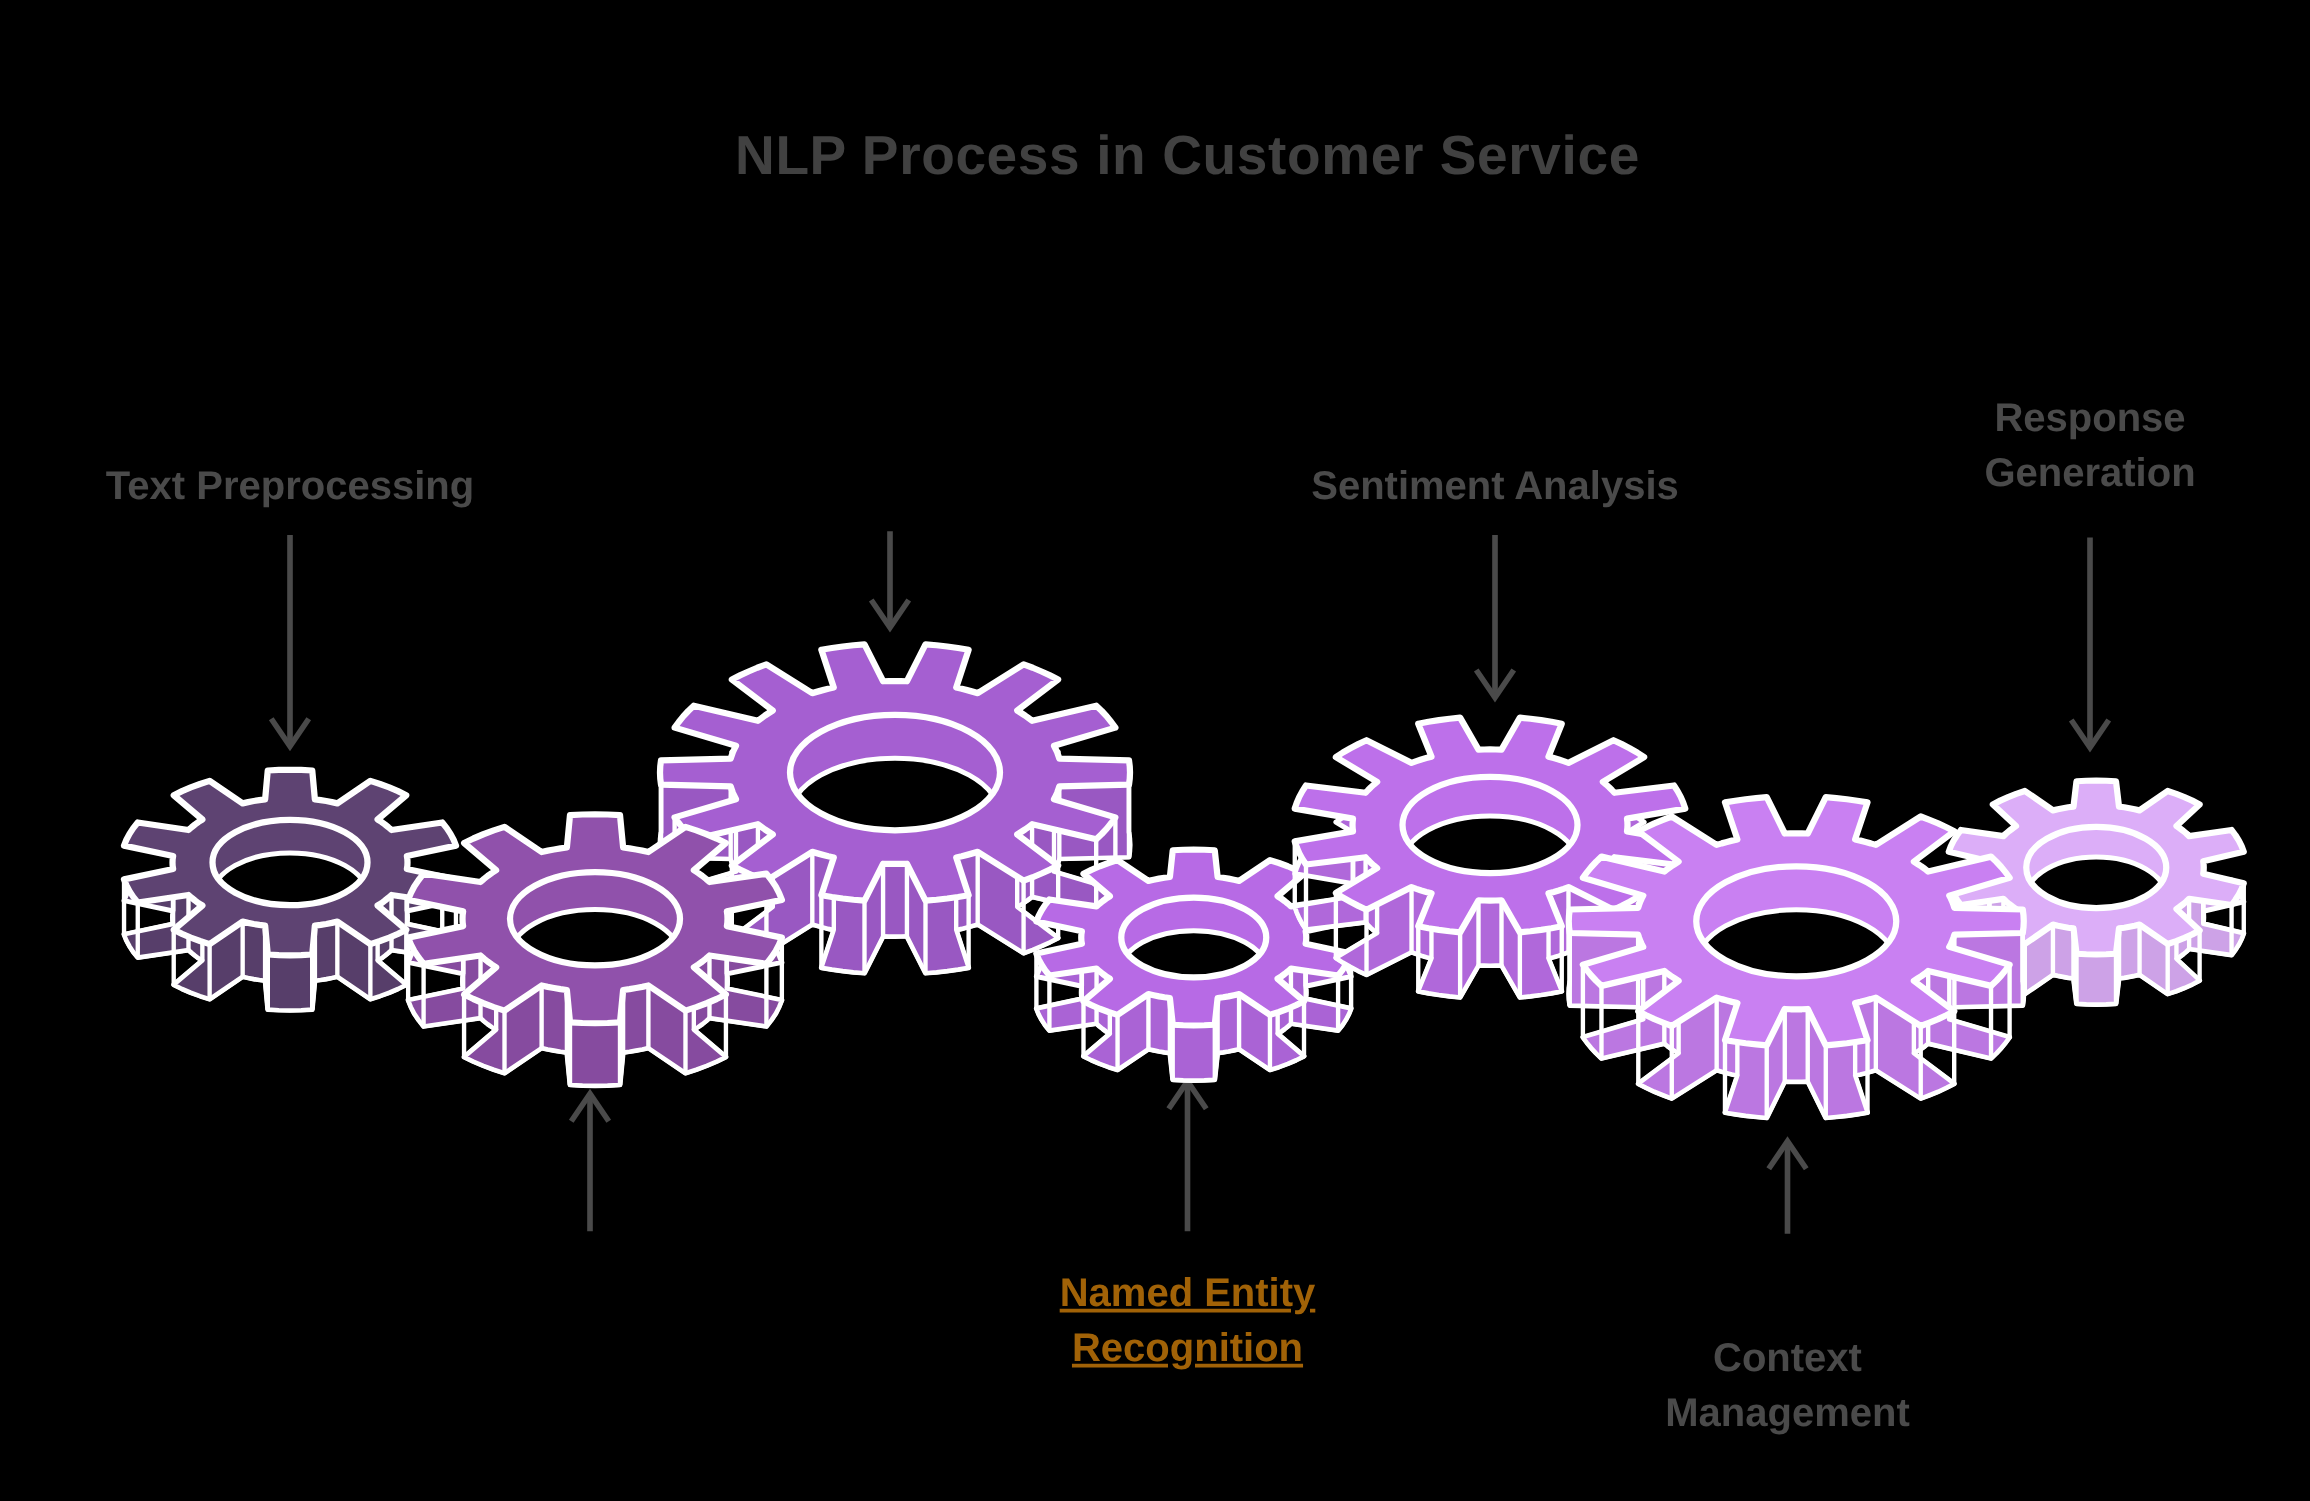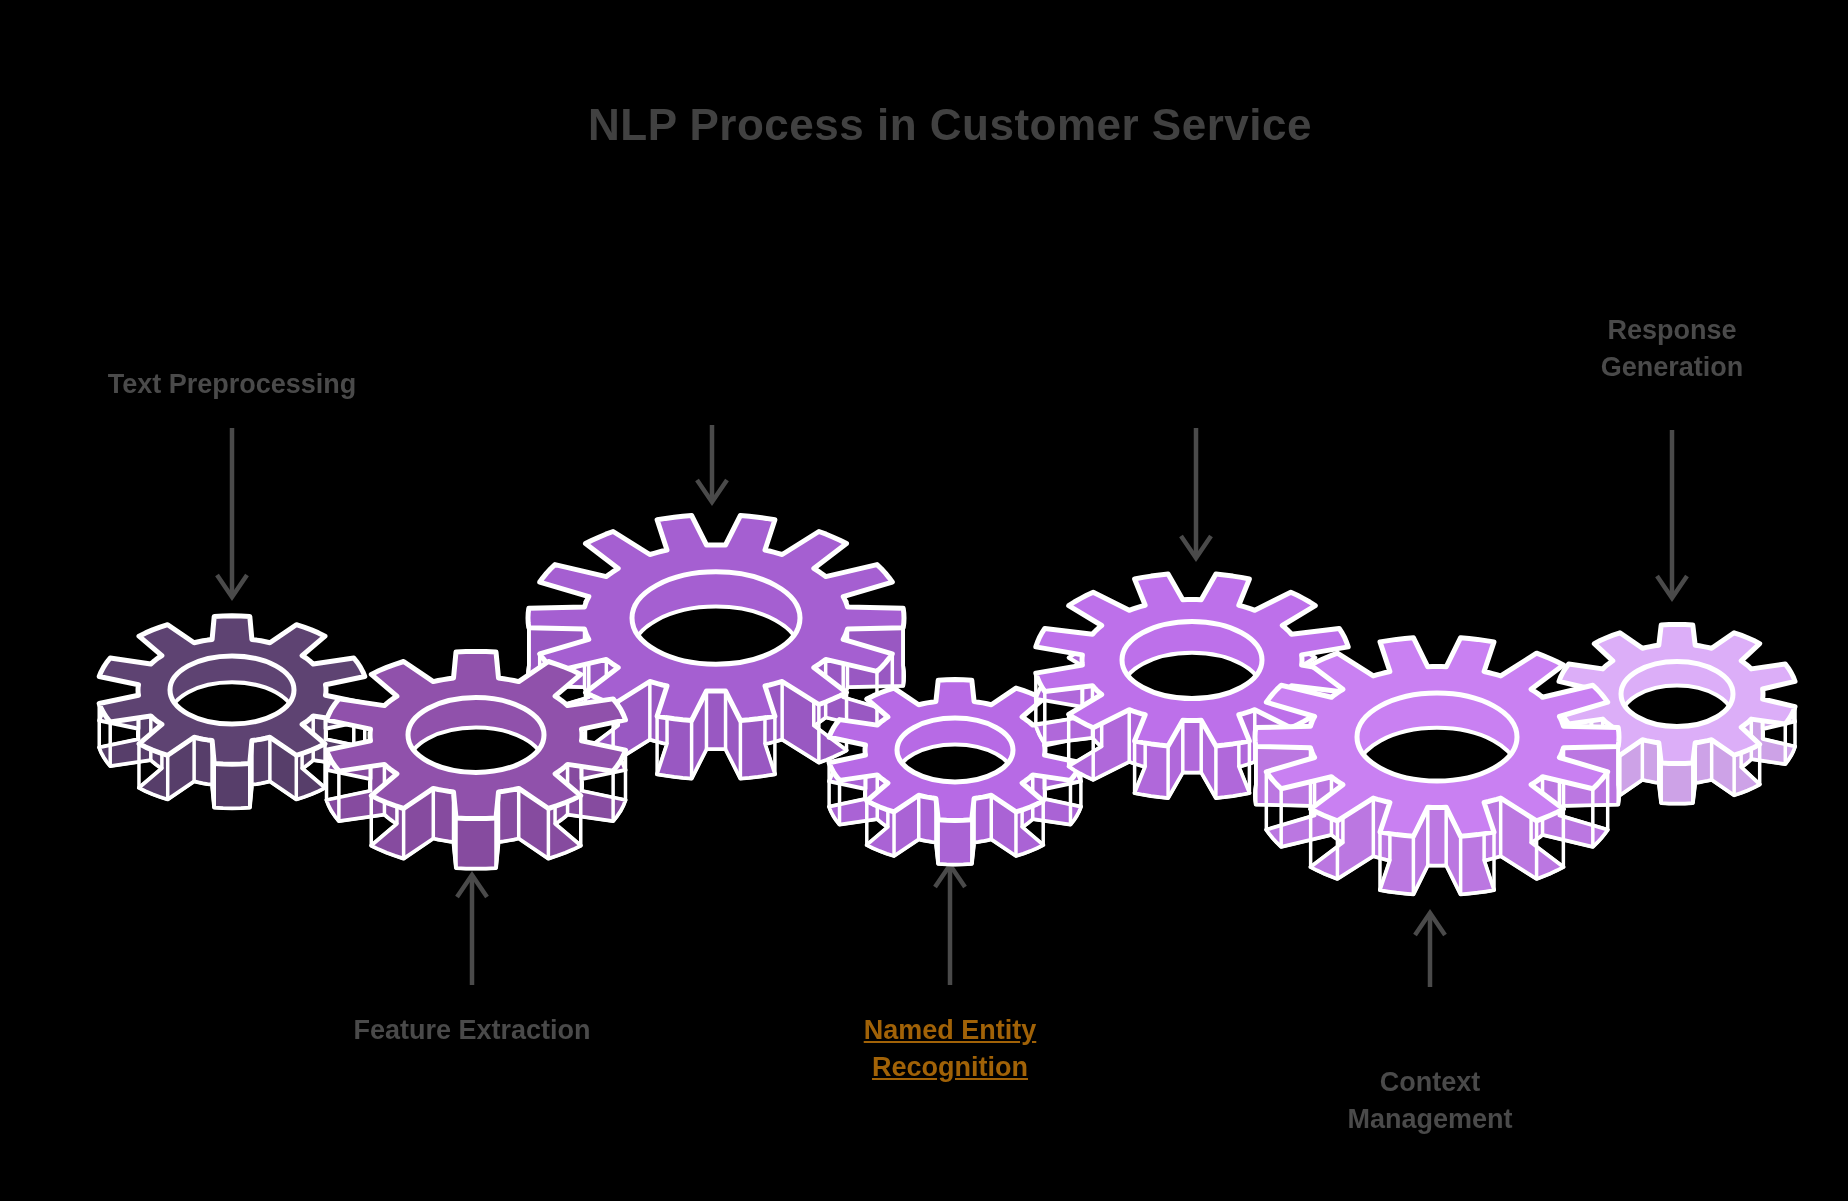--- a/index.html
+++ b/index.html
@@ -10,21 +10,21 @@
     font-family:"Liberation Sans",sans-serif;
   }
   .gear-svg{position:absolute;left:0;top:0;}
   .title{
     position:absolute;left:550px;top:100px;width:800px;
     text-align:center;font-size:44px;font-weight:bold;
     letter-spacing:0.5px;
   }
   .stage-label{
     position:absolute;text-align:center;
-    font-size:27px;font-weight:600;line-height:1.38;
+    font-size:32px;font-weight:600;line-height:1.38;
   }
   .lbl-0{left:-18px;  top:366px;  width:500px;}
   .lbl-1{left:222px;  top:1012px; width:500px;}
   .lbl-2{left:462px;  top:366px;  width:500px;}
   .lbl-3{left:785px;  top:1012px; width:330px;}
   .lbl-4{left:946px;  top:366px;  width:500px;}
   .lbl-5{left:1295px; top:1016px; width:270px;}
   .lbl-6{left:1542px; top:312px;  width:260px;}
 </style>
 </head>
@@ -325,17 +325,17 @@
         <g clip-path="url(#holeclip5)">
           <ellipse cx="1437" cy="771.8" rx="80" ry="44" fill="#000000" stroke="#ffffff" stroke-width="4"></ellipse>
         </g>
         <ellipse cx="1437" cy="737" rx="80" ry="44" fill="none" stroke="#ffffff" stroke-width="5"></ellipse>
       </g>
     </svg>
 
   <div class="title" style="color: rgb(65, 65, 65);">NLP Process in Customer Service</div>
 
   <div class="stage-label lbl-0" style="color: rgb(74, 74, 74);">Text Preprocessing</div>
-  <div class="stage-label lbl-1" style="color: rgb(74, 74, 74);">Feature Extraction</div>
   <div class="stage-label lbl-3" style="color: #a16207; text-decoration: underline;">Named Entity Recognition</div>
+  <div class="stage-label lbl-4" style="color: rgb(74, 74, 74);">Sentiment Analysis</div>
   <div class="stage-label lbl-5" style="color: rgb(74, 74, 74); margin-top: 48px;">Context Management</div>
   <div class="stage-label lbl-6" style="color: rgb(74, 74, 74);">Response Generation</div>
 </div>
 
 </body></html>

